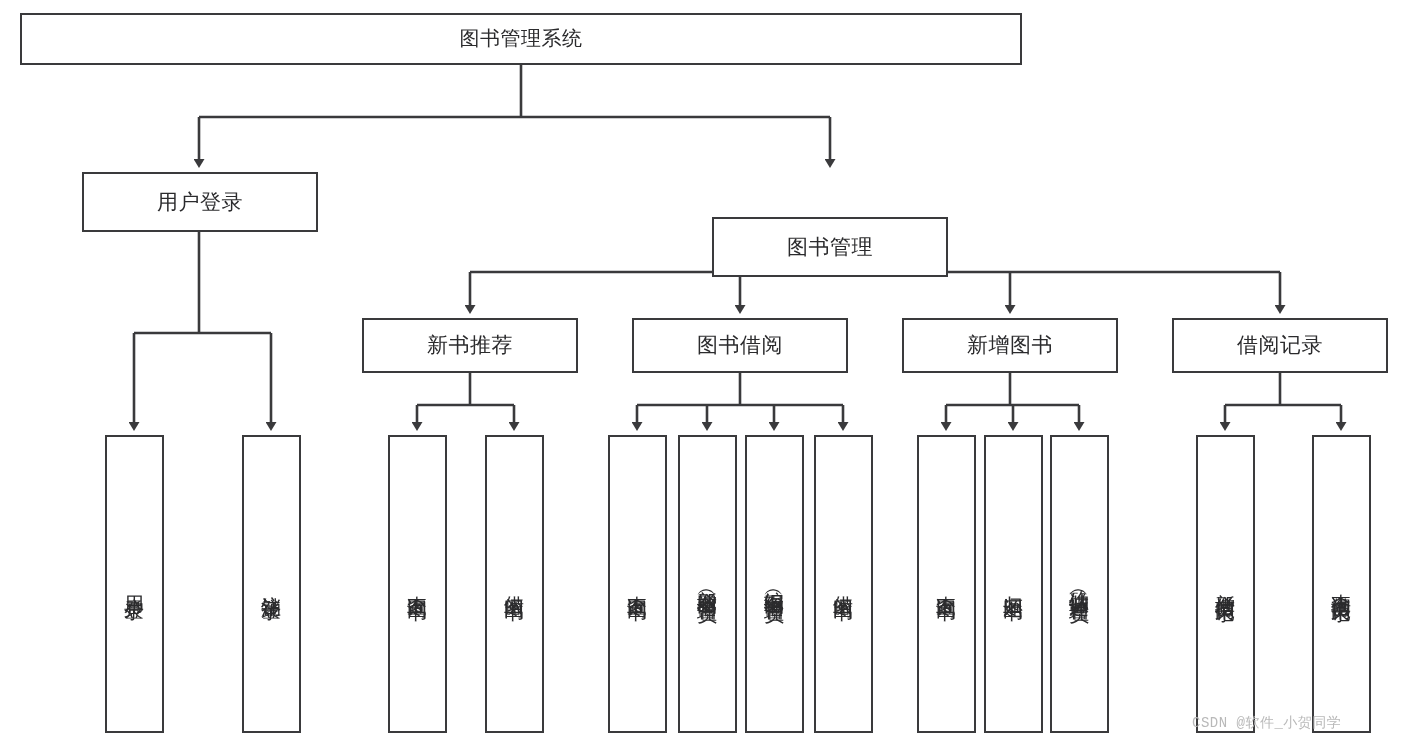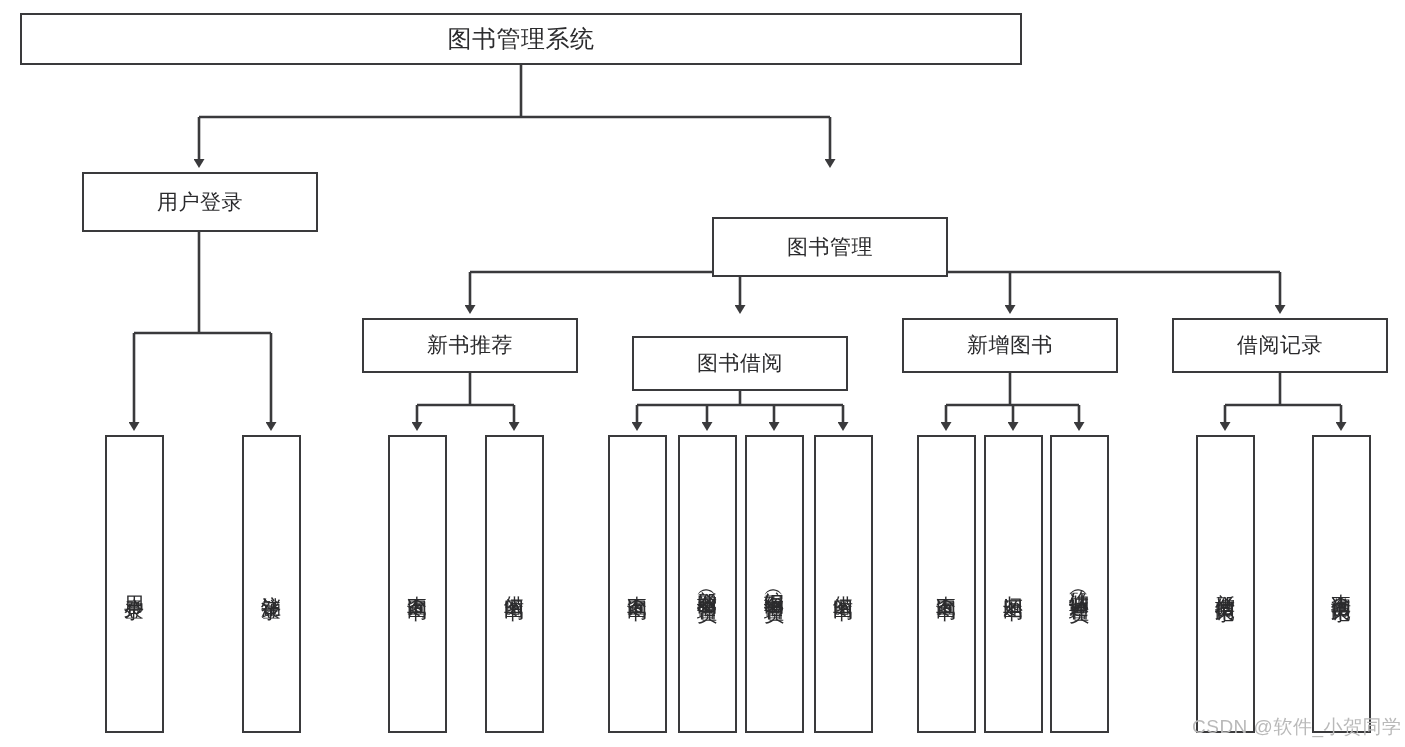--- a/index.html
+++ b/index.html
@@ -39,41 +39,42 @@
     display: block;
     text-align: center;
     line-height: 1.18;
     white-space: nowrap;
   }
   .node.horiz .node-label {
     font-size: 21px;
     letter-spacing: 0.5px;
   }
   .node.root .node-label {
-    font-size: 24px;
+    font-size: 20px;
     letter-spacing: 0.5px;
   }
   .node.vert {
     align-items: center;
     justify-content: center;
   }
   .node.vert .node-label {
     writing-mode: vertical-rl;
     text-orientation: upright;
     font-size: 20px;
     line-height: 1.30;
     letter-spacing: 2px;
     max-height: 100%;
   }
   #watermark {
     position: absolute;
     color: #b9b9b9;
-    font-size: 19px;
+    font-size: 14px;
     white-space: nowrap;
     letter-spacing: 0.5px;
+    font-family: Liberation Mono, monospace;
   }
 </style>
 </head>
 <body>
 
 <div id="canvas">
 
   <svg id="edges" viewBox="0 0 1405 747" width="1405" height="747" aria-hidden="true">
     <defs>
       <marker id="arrow" markerWidth="9" markerHeight="11" refX="1" refY="5.5" orient="auto" markerUnits="userSpaceOnUse">
@@ -131,21 +132,21 @@
   <div class="node horiz" style="left:82px;top:172px;width:236px;height:60px;">
     <span class="node-label">用户登录</span>
   </div>
   <div class="node horiz" style="left:712px;top:172px;width:236px;height:60px;margin-top:45px;">
     <span class="node-label">图书管理</span>
   </div>
 
   <div class="node horiz" style="left:362px;top:318px;width:216px;height:55px;">
     <span class="node-label">新书推荐</span>
   </div>
-  <div class="node horiz" style="left:632px;top:318px;width:216px;height:55px;margin-top:18px;">
+  <div class="node horiz" style="left:632px;top:318px;width:216px;height:55px;">
     <span class="node-label">图书借阅</span>
   </div>
   <div class="node horiz" style="left:902px;top:318px;width:216px;height:55px;">
     <span class="node-label">新增图书</span>
   </div>
   <div class="node horiz" style="left:1172px;top:318px;width:216px;height:55px;">
     <span class="node-label">借阅记录</span>
   </div>
 
   <div class="node vert" style="left:105px;top:435px;width:59px;height:298px;">

